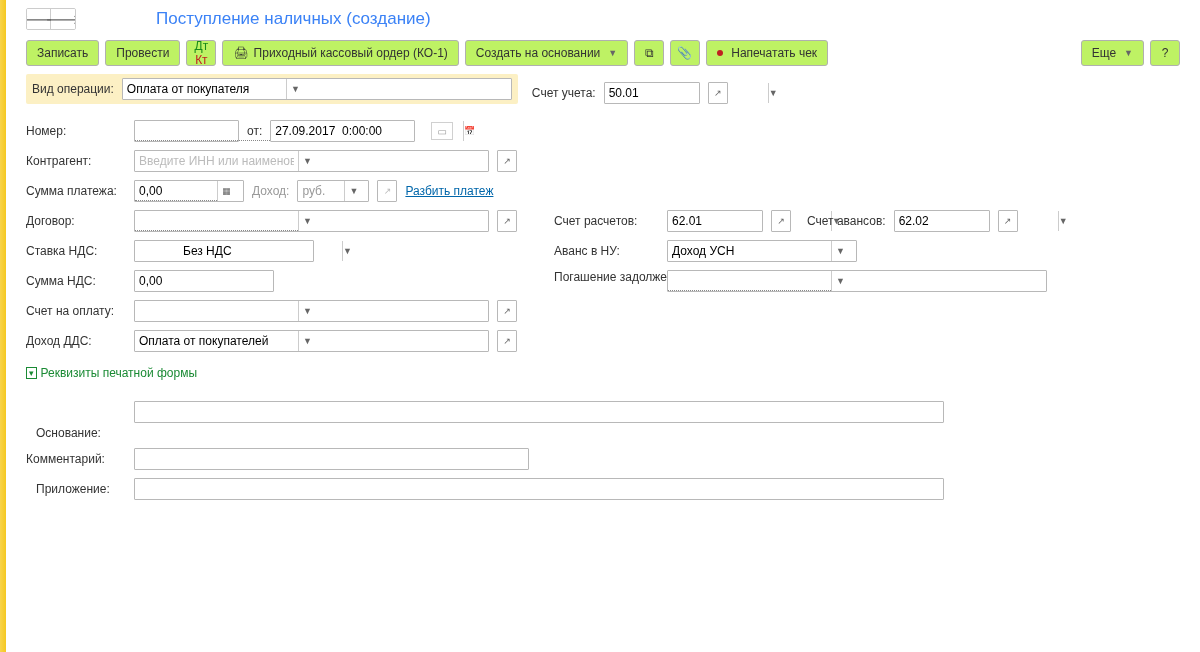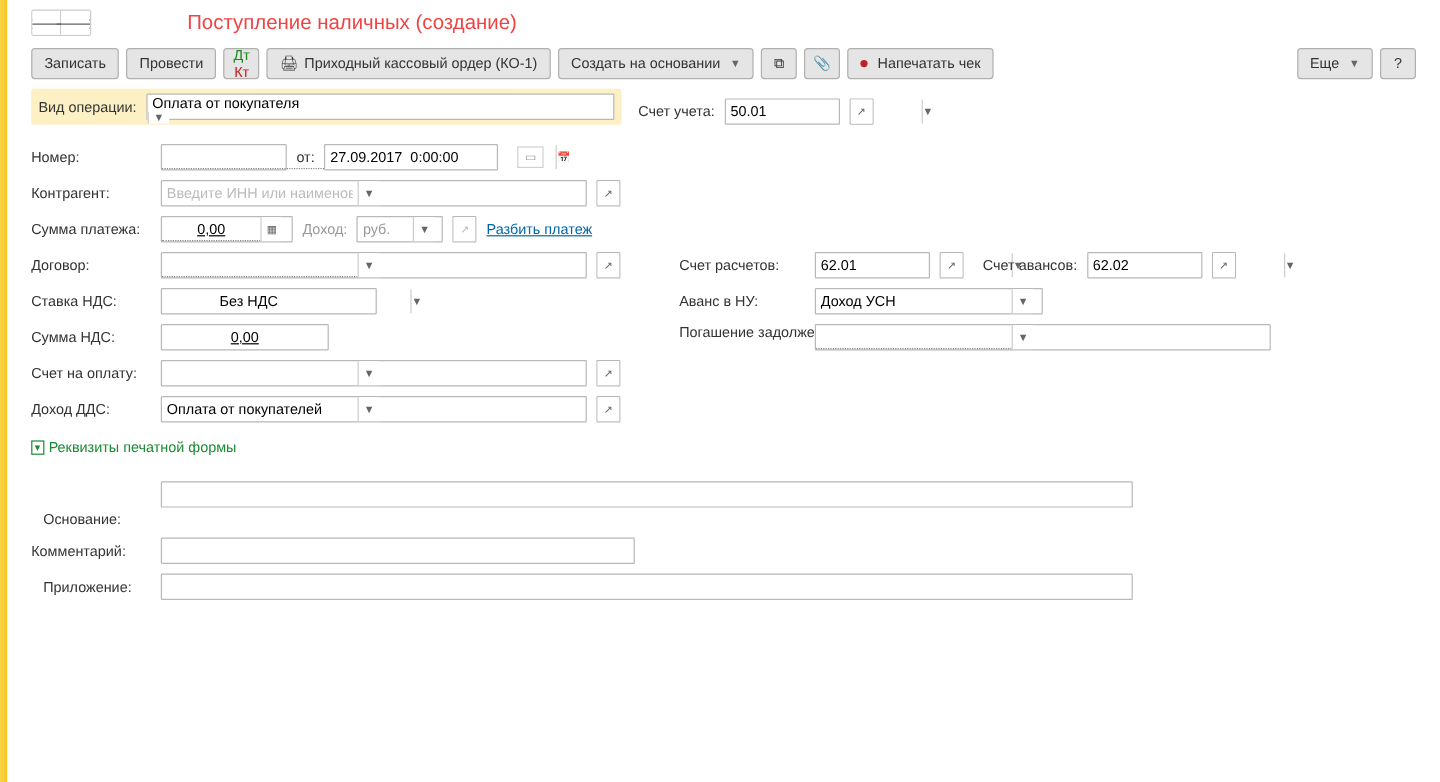--- a/index.html
+++ b/index.html
@@ -3,41 +3,41 @@
 <meta charset="utf-8">
 <style>
 * { box-sizing: border-box; font-family: Arial, sans-serif; font-size: 12px; }
 body { margin: 0; padding: 0; background: #fff; display: flex; height: 652px; }
 .yellow-strip { width: 6px; background: linear-gradient(to right, #f8d44c, #f5c820); height: 100%; flex-shrink: 0; }
 .main { flex: 1; padding: 0; }
 .topbar { display: flex; align-items: center; padding: 8px 10px 6px 20px; gap: 10px; }
 .nav-btns { display: flex; border: 1px solid #ccc; border-radius: 2px; overflow: hidden; }
 .nav-btn { width: 24px; height: 20px; background: #fff; border: none; border-right: 1px solid #ccc; display: flex; align-items: center; justify-content: center; cursor: pointer; font-size: 13px; color: #666; }
 .nav-btn:last-child { border-right: none; }
-.title { font-size: 17px; color: #ef4444; margin-left: 70px; }
+.title { font-size: 17px; color: #3b82f6; margin-left: 70px; }
 .toolbar { display: flex; align-items: center; padding: 4px 20px 8px 20px; gap: 6px; flex-wrap: wrap; }
-.btn { height: 26px; padding: 0 10px; background: #e5e5e5; border: 1px solid #b0b0b0; border-radius: 3px; cursor: pointer; display: inline-flex; align-items: center; gap: 5px; font-size: 12px; color: #333; }
+.btn { height: 26px; padding: 0 10px; background: #bef264; border: 1px solid #b0b0b0; border-radius: 3px; cursor: pointer; display: inline-flex; align-items: center; gap: 5px; font-size: 12px; color: #333; }
 .btn.primary { background: linear-gradient(#ffe873, #f7cf1f); border: 1px solid #d4a800; font-weight: bold; color: #333; }
 .btn.icon-only { width: 30px; padding: 0; justify-content: center; }
 .btn .caret { font-size: 9px; color: #666; margin-left: 3px; }
 .spacer { flex: 1; }
 .form-area { padding: 0 20px; }
 .hl-row { background: #fcf0c4; padding: 4px 6px; display: flex; align-items: center; gap: 8px; margin-bottom: 8px; width: fit-content; border-radius: 2px; }
 .label { color: #333; white-space: nowrap; }
 .row { display: flex; align-items: center; gap: 8px; margin-bottom: 8px; }
 .col-left { width: 520px; display: flex; align-items: center; gap: 8px; }
 .col-right { display: flex; align-items: center; gap: 8px; }
 .lbl-cell { width: 100px; }
-.lbl-cell2 { width: 105px; margin-left: 12px; }
+.lbl-cell2 { width: 105px; }
 .input-grp { display: inline-flex; border: 1px solid #b8b8b8; height: 22px; background: #fff; border-radius: 1px; }
 .input-grp input { border: none; outline: none; padding: 0 4px; height: 100%; background: transparent; }
 .input-grp .sbtn { width: 18px; border-left: 1px solid #ccc; background: #fff; display: flex; align-items: center; justify-content: center; font-size: 9px; color: #666; cursor: pointer; }
 .dashed { border-bottom: 1px dotted #888 !important; }
 .link { color: #0066aa; text-decoration: underline; cursor: pointer; }
-.txt-right { text-align: center; text-decoration: underline; }
+.txt-right { text-align: left; }
 .sec-header { color: #1a8a34; padding: 6px 0 4px 0; display: flex; align-items: center; gap: 4px; cursor: pointer; }
 .sec-header::before { content: '▾'; font-size: 9px; border: 1px solid #1a8a34; padding: 0 2px; line-height: 10px; }
 .disabled-txt { color: #999; }
 .wide-input { width: 810px; }
 input::placeholder { color: #bbb; }
 .ico-green { color: #1a8a1a; }
 .ico-red { color: #c02020; }
 .red-dot { width:6px; height:6px; background:#c02020; border-radius:50%; display:inline-block; margin-right:3px; }
 </style>
 </head>
@@ -81,21 +81,21 @@
       <span class="caret">▼</span>
     </button>
     <button class="btn icon-only">?</button>
   </div>
 
   <div class="form-area">
 
     <div class="row">
       <div class="hl-row">
         <span class="label">Вид операции:</span>
-        <div class="input-grp" style="width:390px;flex-direction:column;">
+        <div class="input-grp" style="width:390px;">
           <input value="Оплата от покупателя" style="">
           <div class="sbtn">▼</div>
         </div>
       </div>
       <span class="label" style="margin-left:6px;">Счет учета:</span>
       <div class="input-grp" style="width:96px;">
         <input value="50.01" style="">
         <div class="sbtn">▼</div>
       </div>
       <div class="input-grp" style="width:20px;">

